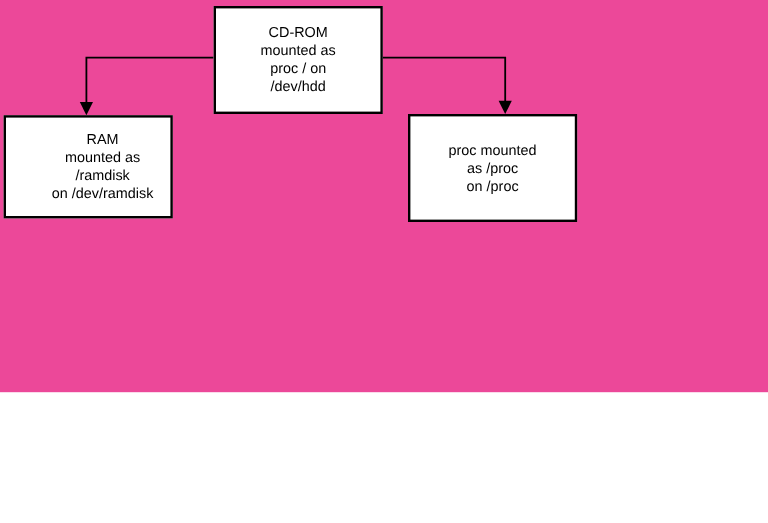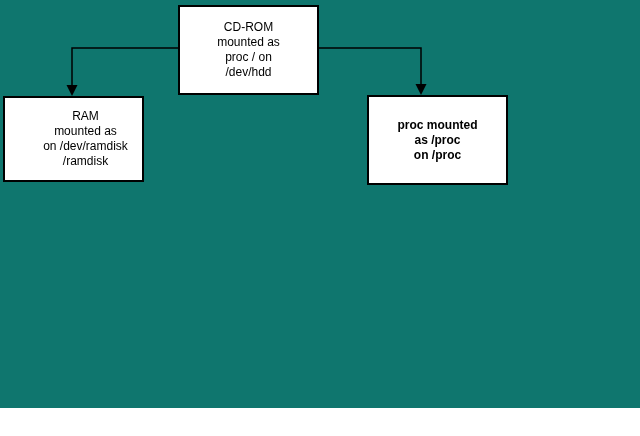--- a/index.html
+++ b/index.html
@@ -3,43 +3,43 @@
 <meta charset="utf-8">
 <style>
   html, body {
     margin: 0;
     padding: 0;
     background: #ffffff;
   }
   .canvas {
     position: relative;
     width: 640px;
-    height: 408px;
-    background: #0f766e;
+    height: 327px;
+    background: #ec4899;
     font-family: "Liberation Sans", sans-serif;
     color: #000000;
     overflow: hidden;
   }
   .node {
     position: absolute;
     box-sizing: border-box;
     border: 2px solid #000000;
     background: #ffffff;
     display: flex;
     align-items: center;
     justify-content: center;
     text-align: center;
   }
   .node-text {
     font-size: 12px;
     line-height: 15px;
   }
   #node-cdrom { left: 178px; top: 5px;  width: 141px; height: 90px; }
   #node-ram   { left: 3px;   top: 96px; width: 141px; height: 86px; padding-left: 24px; }
-  #node-proc  { left: 367px; top: 95px; width: 141px; height: 90px; font-weight: bold; }
+  #node-proc  { left: 340px; top: 95px; width: 141px; height: 90px; }
   .connectors {
     position: absolute;
     left: 0;
     top: 0;
     width: 640px;
     height: 436px;
     pointer-events: none;
   }
   .caption {
     position: absolute;
@@ -68,22 +68,22 @@
       <div>mounted as</div>
       <div>proc / on</div>
       <div>/dev/hdd</div>
     </div>
   </div>
 
   <div class="node" id="node-ram">
     <div class="node-text">
       <div>RAM</div>
       <div>mounted as</div>
+      <div>/ramdisk</div>
       <div>on /dev/ramdisk</div>
-      <div>/ramdisk</div>
     </div>
   </div>
 
   <div class="node" id="node-proc">
     <div class="node-text">
       <div>proc mounted</div>
       <div>as /proc</div>
       <div>on /proc</div>
     </div>
   </div>

